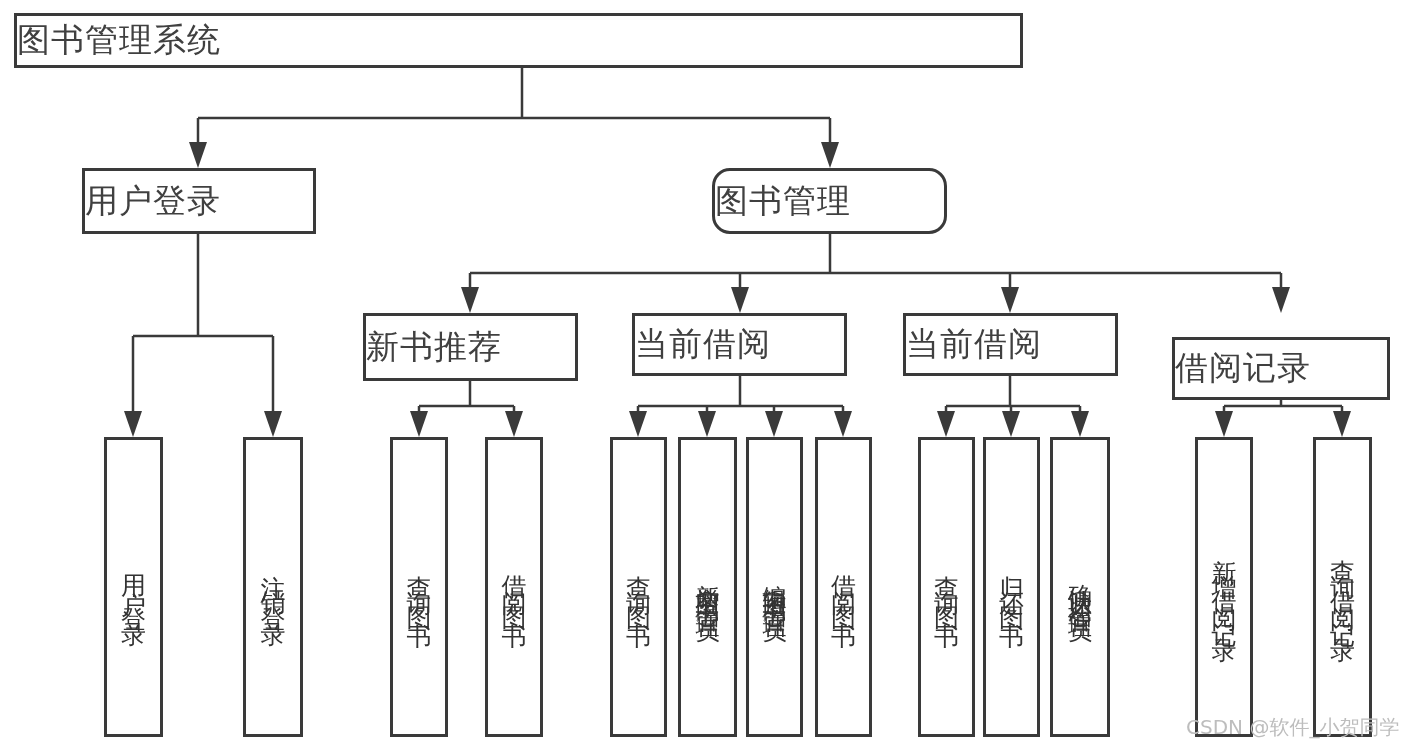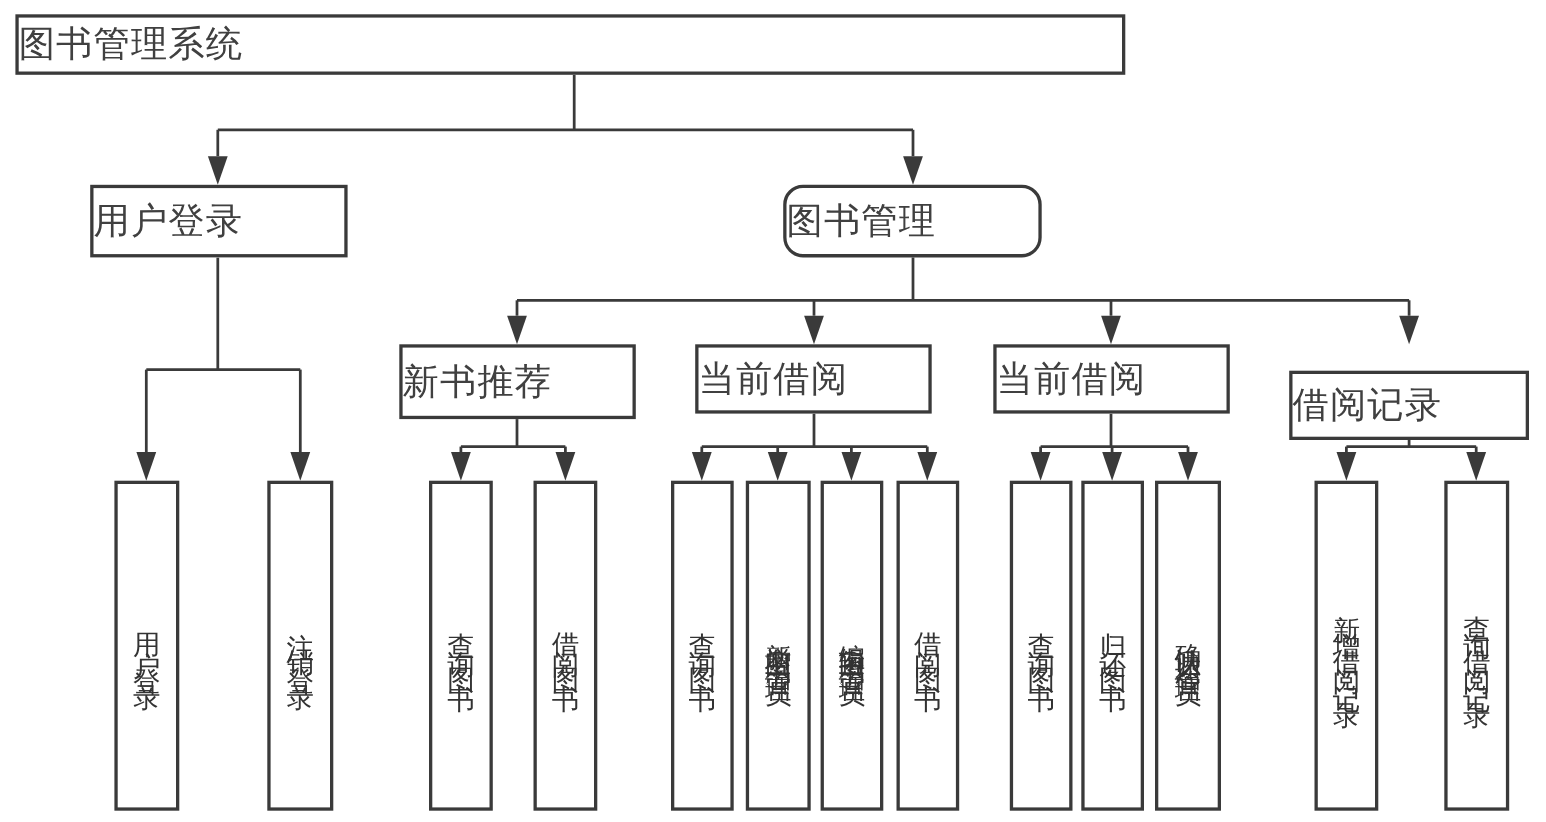--- a/index.html
+++ b/index.html
@@ -198,14 +198,15 @@
     <span class="vbox-label long">确认归还（管理员）</span>
   </div>
 
   <div class="vbox" style="left:1195px; top:437px; width:58px; height:300px;">
     <span class="vbox-label">新增借阅记录</span>
   </div>
   <div class="vbox" style="left:1313px; top:437px; width:59px; height:300px;">
     <span class="vbox-label">查询借阅记录</span>
   </div>
 
+  <div id="watermark">CSDN @软件_小贺同学</div>
 
 </div>
 
 </body></html>

